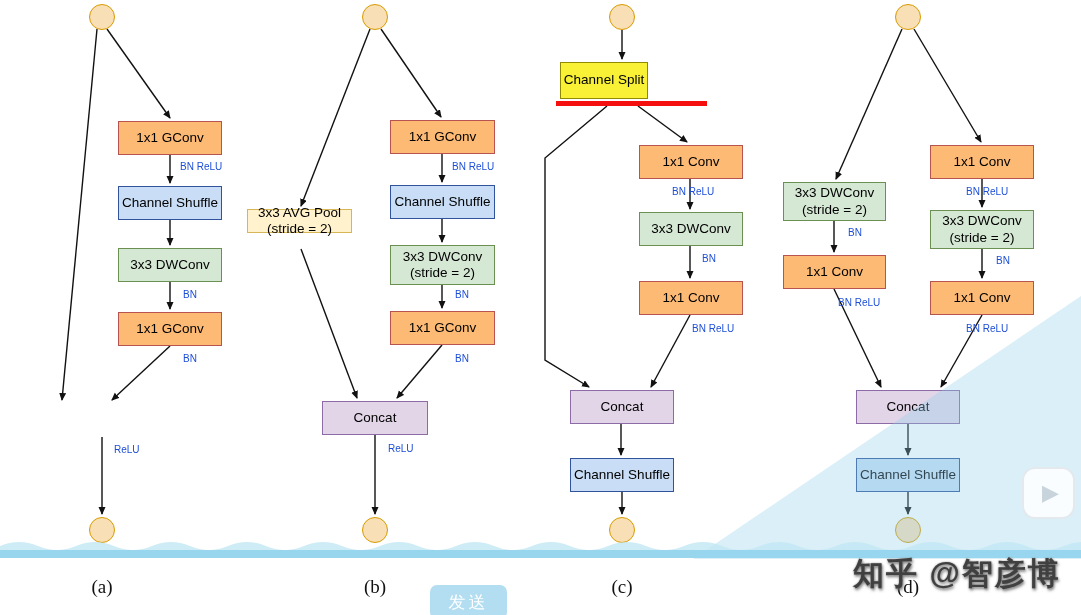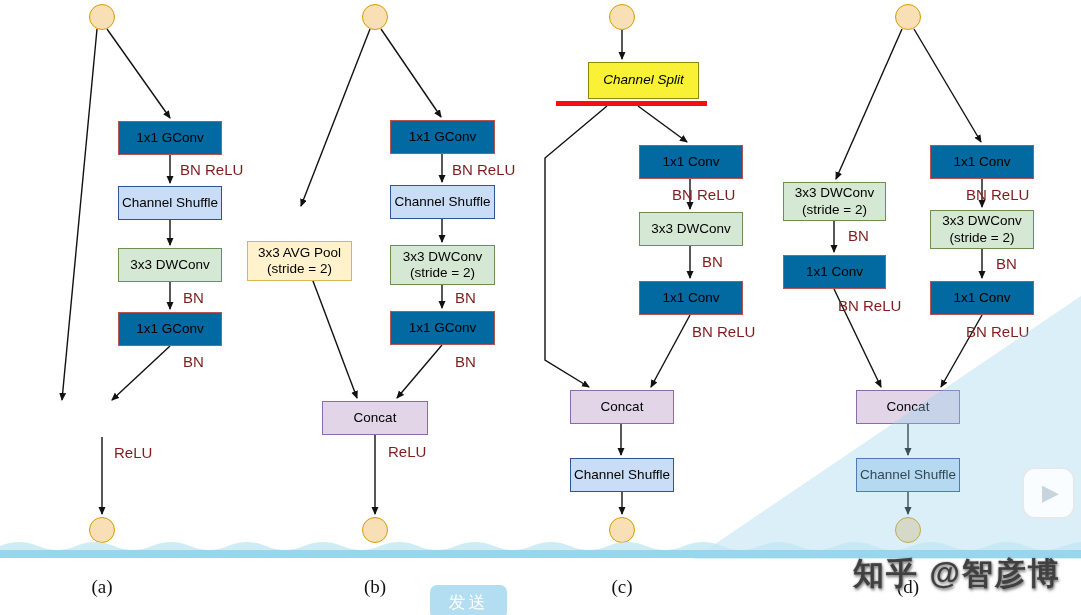--- a/index.html
+++ b/index.html
@@ -2,32 +2,32 @@
 <html><head>
 <meta charset="utf-8">
 <style>
   * { margin:0; padding:0; box-sizing:border-box; }
   html,body { width:1081px; height:615px; }
   body { font-family:"Liberation Sans", sans-serif; background:#ffffff; overflow:hidden; }
   .stage { position:relative; width:1081px; height:615px; background:#ffffff; }
 
   .node { position:absolute; display:flex; align-items:center; justify-content:center;
           text-align:center; font-size:13.5px; color:#000; line-height:1.22; padding:2px; }
-  .pink    { background:#0369a1; border:1.6px solid #B85450; }
+  .pink    { background:#fdba74; border:1.6px solid #B85450; }
   .blue    { background:#C9DEF6; border:1.6px solid #31539B; }
   .green   { background:#D5E8D4; border:1.6px solid #6C8F52; }
   .orange  { background:#FCE4BC; border:1.6px solid #D79B00; }
   .lyellow { background:#FFF2CC; border:1.6px solid #D6B656; }
   .purple  { background:#E1D5E7; border:1.6px solid #8C6BA6; }
   .split   { background:#F8F136; border:1.6px solid #8F8A00; font-weight:normal; }
 
   .port { position:absolute; width:26px; height:26px; border-radius:50%;
           background:#F9DFB6; border:1.7px solid #D79B00; }
 
-  .lbl { position:absolute; font-size:15px; color:#7f1d1d; white-space:nowrap; }
+  .lbl { position:absolute; font-size:10px; color:#1d4ed8; white-space:nowrap; }
   .cap { position:absolute; font-family:"Liberation Serif", serif; font-size:19px;
          color:#111; width:60px; text-align:center; }
 
   .edges, .overlay { position:absolute; left:0; top:0; pointer-events:none; }
 
   .red-underline { position:absolute; left:556px; top:101px; width:151px; height:5px;
                    background:#F50F0F; }
 
   .send-btn { position:absolute; left:430px; top:585px; width:77px; height:34px;
               background:#B3DEF1; border:none; border-radius:7px; color:#ffffff;
@@ -109,33 +109,33 @@
   <div class="node pink" style="left:118px; top:121px; width:104px; height:34px;">1x1 GConv</div>
   <span class="lbl" style="left:180px; top:161px;">BN ReLU</span>
   <div class="node blue" style="left:118px; top:186px; width:104px; height:34px;">Channel Shuffle</div>
   <div class="node green" style="left:118px; top:248px; width:104px; height:34px;">3x3 DWConv</div>
   <span class="lbl" style="left:183px; top:289px;">BN</span>
   <div class="node pink" style="left:118px; top:312px; width:104px; height:34px;">1x1 GConv</div>
   <span class="lbl" style="left:183px; top:353px;">BN</span>
   <span class="lbl" style="left:114px; top:444px;">ReLU</span>
   <div class="cap" style="left:72px; top:576px;">(a)</div>
 
-  <div class="node lyellow" style="left:247px; top:209px; width:105px; height:40px;margin-top:32px;">3x3 AVG Pool (stride = 2)</div>
+  <div class="node lyellow" style="left:247px; top:209px; width:105px; height:24px;">3x3 AVG Pool (stride = 2)</div>
   <div class="node pink" style="left:390px; top:120px; width:105px; height:34px;">1x1 GConv</div>
   <span class="lbl" style="left:452px; top:161px;">BN ReLU</span>
   <div class="node blue" style="left:390px; top:185px; width:105px; height:34px;">Channel Shuffle</div>
   <div class="node green" style="left:390px; top:245px; width:105px; height:40px;">3x3 DWConv (stride = 2)</div>
   <span class="lbl" style="left:455px; top:289px;">BN</span>
   <div class="node pink" style="left:390px; top:311px; width:105px; height:34px;">1x1 GConv</div>
   <span class="lbl" style="left:455px; top:353px;">BN</span>
   <div class="node purple" style="left:322px; top:401px; width:106px; height:34px;">Concat</div>
   <span class="lbl" style="left:388px; top:443px;">ReLU</span>
   <div class="cap" style="left:345px; top:576px;">(b)</div>
 
-  <div class="node split" style="left:588px; top:62px; width:111px; height:37px;font-style:italic;">Channel Split</div>
+  <div class="node split" style="left:560px; top:62px; width:88px; height:37px;">Channel Split</div>
   <div class="red-underline"></div>
   <div class="node pink" style="left:639px; top:145px; width:104px; height:34px;">1x1 Conv</div>
   <span class="lbl" style="left:672px; top:186px;">BN ReLU</span>
   <div class="node green" style="left:639px; top:212px; width:104px; height:34px;">3x3 DWConv</div>
   <span class="lbl" style="left:702px; top:253px;">BN</span>
   <div class="node pink" style="left:639px; top:281px; width:104px; height:34px;">1x1 Conv</div>
   <span class="lbl" style="left:692px; top:323px;">BN ReLU</span>
   <div class="node purple" style="left:570px; top:390px; width:104px; height:34px;">Concat</div>
   <div class="node blue" style="left:570px; top:458px; width:104px; height:34px;">Channel Shuffle</div>
   <div class="cap" style="left:592px; top:576px;">(c)</div>

